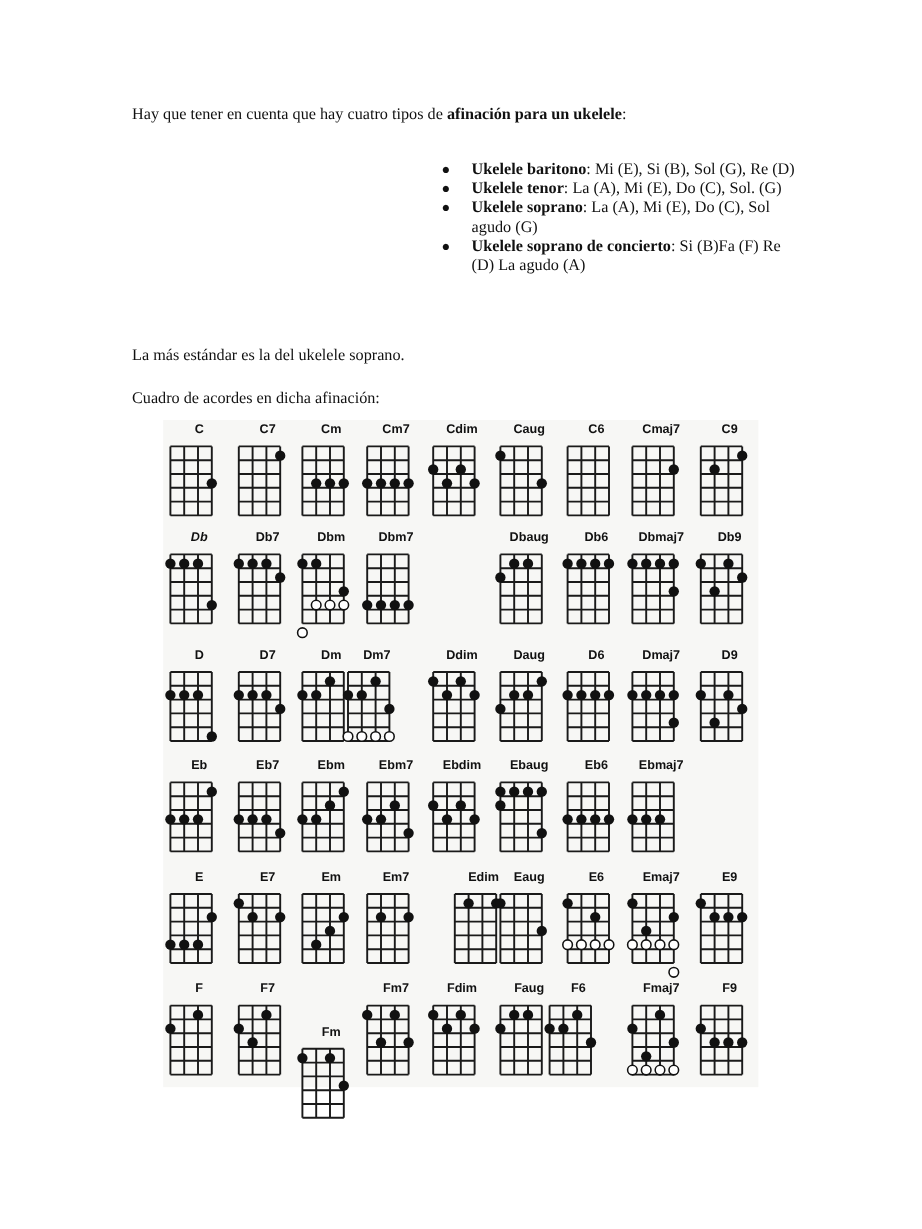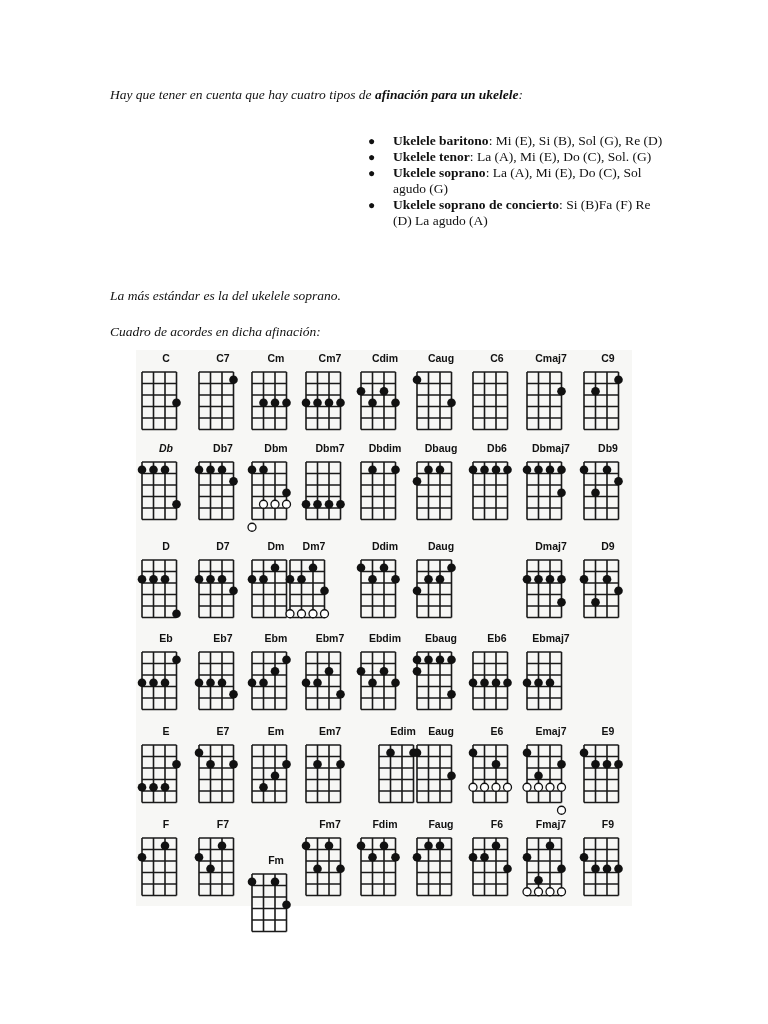--- a/index.html
+++ b/index.html
@@ -1,18 +1,18 @@
 <!DOCTYPE html>
 <html><head>
 <meta charset="utf-8">
 <style>
   html, body { margin:0; padding:0; background:#ffffff; }
   body { width:768px; height:1024px; position:relative; overflow:hidden;
          font-family:"Liberation Serif", serif; color:#111; font-size:13.5px; }
-  .p { position:absolute; left:110px; margin:0; line-height:18px;font-style:italic; }
+  .p { position:absolute; left:110px; margin:0; line-height:18px; }
   .intro { top:86px; }
   ul.tunings { position:absolute; left:365px; top:133px; margin:0; padding:0; list-style:none; width:300px; }
   ul.tunings li { position:relative; padding-left:28px; line-height:16px; margin-bottom:0; }
   ul.tunings li .bullet { position:absolute; left:3px; top:0; font-size:12px; }
   .std { top:287px; }
   .cuadro { top:323px; }
   .chart { position:absolute; left:136px; top:350px; width:496px; height:556px; background:#f7f7f5; }
   .chord { position:absolute; width:60px; height:90px; }
   .chord .name { position:absolute; top:0; left:0; width:100%; text-align:center;
                  font-family:"Liberation Sans", sans-serif; font-weight:bold; font-size:10.5px; color:#111; }
@@ -285,39 +285,20 @@
           <line x1="6" x2="40.5" y1="40.5" y2="40.5"></line>
           <line x1="6" x2="40.5" y1="52" y2="52"></line>
           <line x1="6" x2="40.5" y1="63.5" y2="63.5"></line>
         </g>
         <circle cx="6" cy="48.25" r="4.3" fill="#111"></circle>
         <circle cx="17.5" cy="48.25" r="4.3" fill="#111"></circle>
         <circle cx="29" cy="48.25" r="4.3" fill="#111"></circle>
         <circle cx="40.5" cy="48.25" r="4.3" fill="#111"></circle>
       </svg>
     </div>
-    <div class="chord" style="left: 219px; top: 92px;">
-      <div class="name">Dbdim</div>
-      <svg width="60" height="82">
-        <g stroke="#1a1a1a" stroke-width="1.6">
-          <line x1="6" x2="6" y1="6" y2="63.5"></line>
-          <line x1="17.5" x2="17.5" y1="6" y2="63.5"></line>
-          <line x1="29" x2="29" y1="6" y2="63.5"></line>
-          <line x1="40.5" x2="40.5" y1="6" y2="63.5"></line>
-          <line x1="6" x2="40.5" y1="6" y2="6"></line>
-          <line x1="6" x2="40.5" y1="17.5" y2="17.5"></line>
-          <line x1="6" x2="40.5" y1="29" y2="29"></line>
-          <line x1="6" x2="40.5" y1="40.5" y2="40.5"></line>
-          <line x1="6" x2="40.5" y1="52" y2="52"></line>
-          <line x1="6" x2="40.5" y1="63.5" y2="63.5"></line>
-        </g>
-        <circle cx="17.5" cy="13.75" r="4.3" fill="#111"></circle>
-        <circle cx="40.5" cy="13.75" r="4.3" fill="#111"></circle>
-      </svg>
-    </div>
     <div class="chord" style="left: 275px; top: 92px;">
       <div class="name">Dbaug</div>
       <svg width="60" height="82">
         <g stroke="#1a1a1a" stroke-width="1.6">
           <line x1="6" x2="6" y1="6" y2="63.5"></line>
           <line x1="17.5" x2="17.5" y1="6" y2="63.5"></line>
           <line x1="29" x2="29" y1="6" y2="63.5"></line>
           <line x1="40.5" x2="40.5" y1="6" y2="63.5"></line>
           <line x1="6" x2="40.5" y1="6" y2="6"></line>
           <line x1="6" x2="40.5" y1="17.5" y2="17.5"></line>
@@ -515,20 +496,41 @@
           <line x1="6" x2="40.5" y1="17.5" y2="17.5"></line>
           <line x1="6" x2="40.5" y1="29" y2="29"></line>
           <line x1="6" x2="40.5" y1="40.5" y2="40.5"></line>
           <line x1="6" x2="40.5" y1="52" y2="52"></line>
           <line x1="6" x2="40.5" y1="63.5" y2="63.5"></line>
         </g>
         <circle cx="40.5" cy="13.75" r="4.3" fill="#111"></circle>
         <circle cx="17.5" cy="25.25" r="4.3" fill="#111"></circle>
         <circle cx="29" cy="25.25" r="4.3" fill="#111"></circle>
         <circle cx="6" cy="36.75" r="4.3" fill="#111"></circle>
+      </svg>
+    </div>
+    <div class="chord" style="left: 331px; top: 190px;">
+      <div class="name">D6</div>
+      <svg width="60" height="82">
+        <g stroke="#1a1a1a" stroke-width="1.6">
+          <line x1="6" x2="6" y1="6" y2="63.5"></line>
+          <line x1="17.5" x2="17.5" y1="6" y2="63.5"></line>
+          <line x1="29" x2="29" y1="6" y2="63.5"></line>
+          <line x1="40.5" x2="40.5" y1="6" y2="63.5"></line>
+          <line x1="6" x2="40.5" y1="6" y2="6"></line>
+          <line x1="6" x2="40.5" y1="17.5" y2="17.5"></line>
+          <line x1="6" x2="40.5" y1="29" y2="29"></line>
+          <line x1="6" x2="40.5" y1="40.5" y2="40.5"></line>
+          <line x1="6" x2="40.5" y1="52" y2="52"></line>
+          <line x1="6" x2="40.5" y1="63.5" y2="63.5"></line>
+        </g>
+        <circle cx="6" cy="25.25" r="4.3" fill="#111"></circle>
+        <circle cx="17.5" cy="25.25" r="4.3" fill="#111"></circle>
+        <circle cx="29" cy="25.25" r="4.3" fill="#111"></circle>
+        <circle cx="40.5" cy="25.25" r="4.3" fill="#111"></circle>
       </svg>
     </div>
     <div class="chord" style="left: 385px; top: 190px;">
       <div class="name">Dmaj7</div>
       <svg width="60" height="82">
         <g stroke="#1a1a1a" stroke-width="1.6">
           <line x1="6" x2="6" y1="6" y2="63.5"></line>
           <line x1="17.5" x2="17.5" y1="6" y2="63.5"></line>
           <line x1="29" x2="29" y1="6" y2="63.5"></line>
           <line x1="40.5" x2="40.5" y1="6" y2="63.5"></line>
@@ -1037,21 +1039,21 @@
           <line x1="6" x2="40.5" y1="29" y2="29"></line>
           <line x1="6" x2="40.5" y1="40.5" y2="40.5"></line>
           <line x1="6" x2="40.5" y1="52" y2="52"></line>
           <line x1="6" x2="40.5" y1="63.5" y2="63.5"></line>
         </g>
         <circle cx="17.5" cy="13.75" r="4.3" fill="#111"></circle>
         <circle cx="29" cy="13.75" r="4.3" fill="#111"></circle>
         <circle cx="6" cy="25.25" r="4.3" fill="#111"></circle>
       </svg>
     </div>
-    <div class="chord" style="left: 331px; top: 468px;">
+    <div class="chord" style="left: 316px; top: 468px;">
       <div class="name">F6</div>
       <svg width="60" height="82">
         <g stroke="#1a1a1a" stroke-width="1.6">
           <line x1="6" x2="6" y1="6" y2="63.5"></line>
           <line x1="17.5" x2="17.5" y1="6" y2="63.5"></line>
           <line x1="29" x2="29" y1="6" y2="63.5"></line>
           <line x1="40.5" x2="40.5" y1="6" y2="63.5"></line>
           <line x1="6" x2="40.5" y1="6" y2="6"></line>
           <line x1="6" x2="40.5" y1="17.5" y2="17.5"></line>
           <line x1="6" x2="40.5" y1="29" y2="29"></line>

